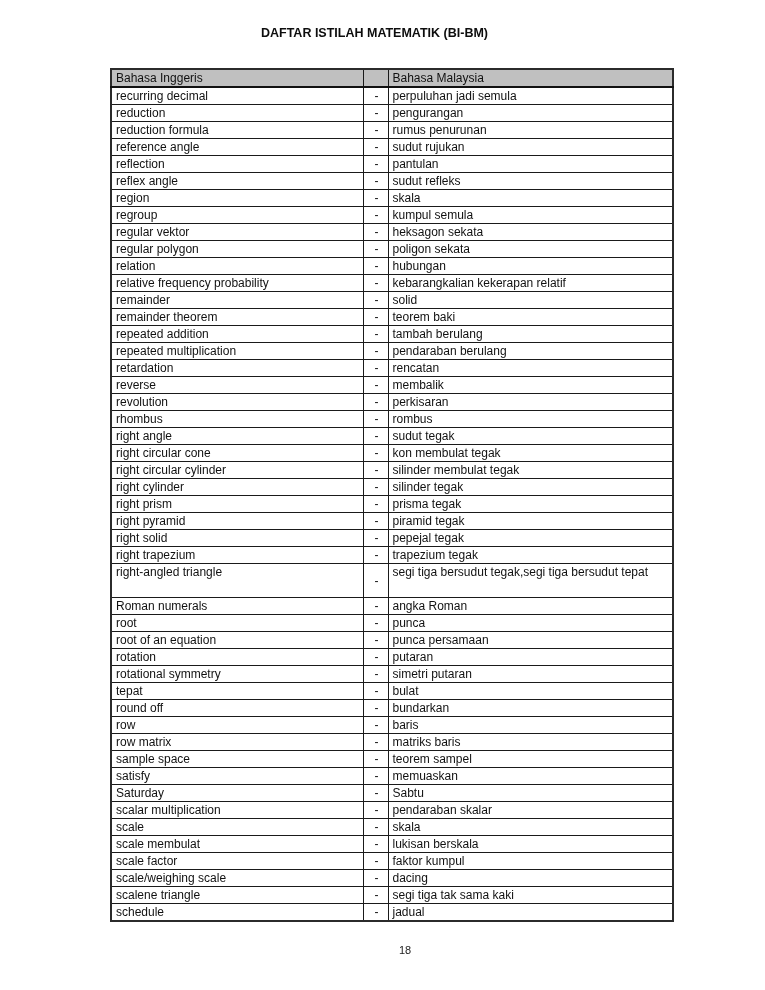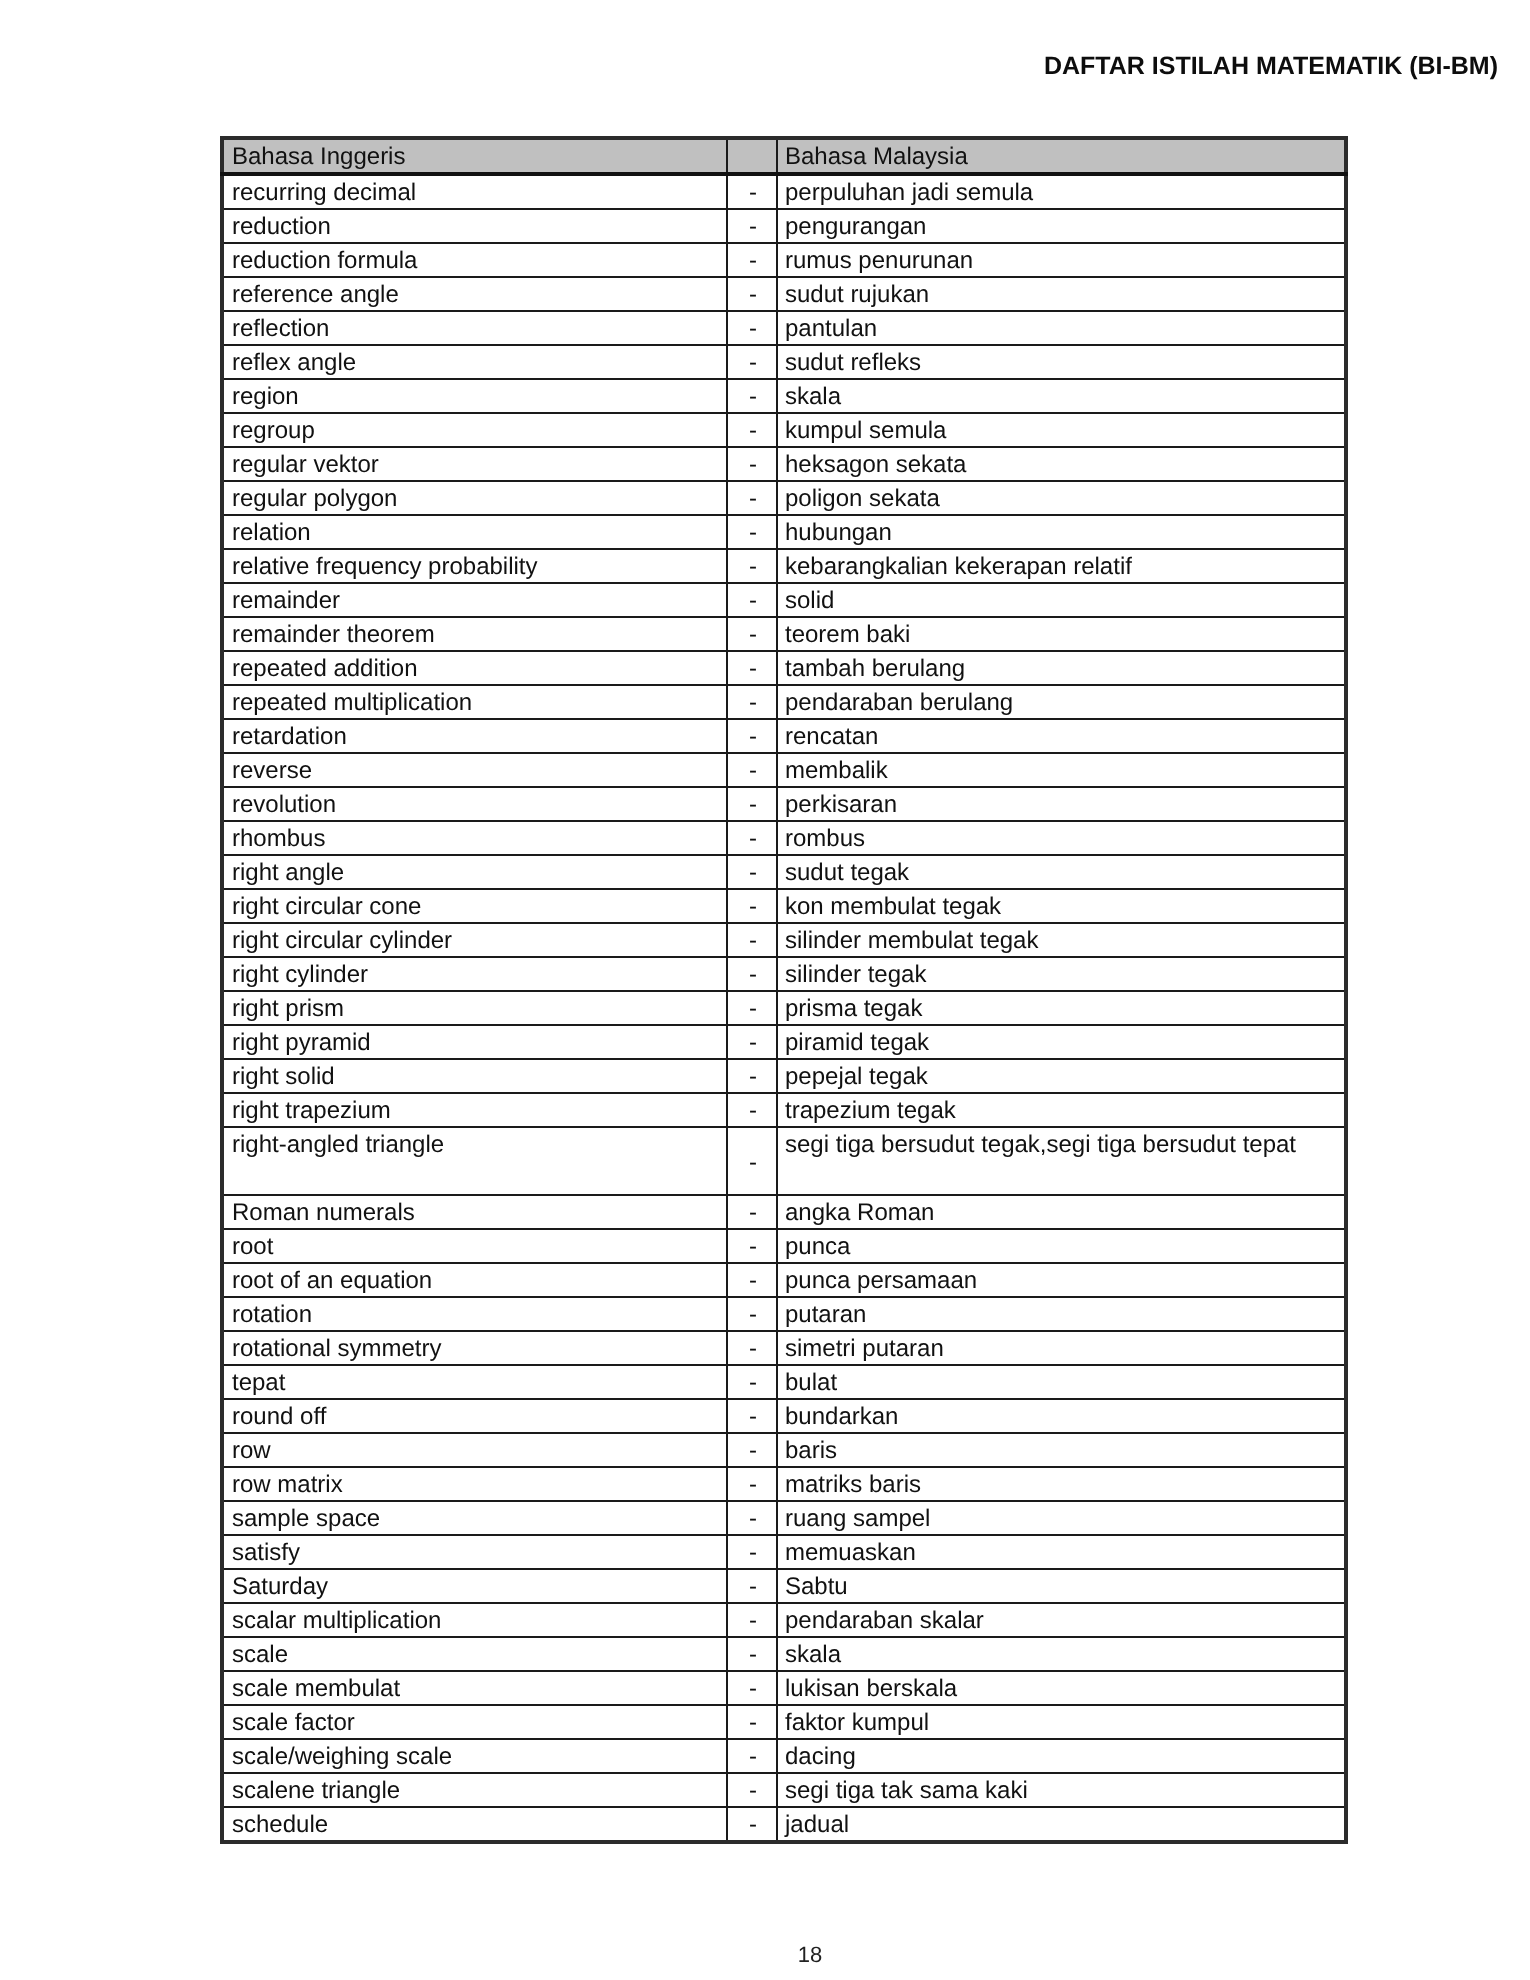--- a/index.html
+++ b/index.html
@@ -14,21 +14,21 @@
     background: #ffffff;
     font-family: "Liberation Sans", sans-serif;
     color: #111111;
     overflow: hidden;
   }
   .title {
     position: absolute;
     top: 26px;
     left: 0;
     right: 16px;
-    text-align: right;
+    text-align: center;
     font-size: 12.5px;
     font-weight: 700;
     color: #0d0d0d;
   }
   table.grid {
     position: absolute;
     left: 110px;
     top: 68px;
     width: 562px;
     border-collapse: collapse;
@@ -70,21 +70,20 @@
     vertical-align: middle;
   }
   .pageno {
     position: absolute;
     top: 944px;
     left: 375px;
     width: 60px;
     text-align: center;
     font-size: 11px;
     color: #222222;
-    margin-top: 28px;
   }
 </style>
 </head>
 <body>
 
 <div class="page">
 
   <div class="title">DAFTAR ISTILAH MATEMATIK (BI-BM)</div>
 
   <table class="grid">
@@ -287,21 +286,21 @@
           <td class="ms-cell">baris</td>
         </tr>
         <tr>
           <td class="en-cell">row matrix</td>
           <td class="dash-cell">-</td>
           <td class="ms-cell">matriks baris</td>
         </tr>
         <tr>
           <td class="en-cell">sample space</td>
           <td class="dash-cell">-</td>
-          <td class="ms-cell">ruang sampel</td>
+          <td class="ms-cell">teorem sampel</td>
         </tr>
         <tr>
           <td class="en-cell">satisfy</td>
           <td class="dash-cell">-</td>
           <td class="ms-cell">memuaskan</td>
         </tr>
         <tr>
           <td class="en-cell">Saturday</td>
           <td class="dash-cell">-</td>
           <td class="ms-cell">Sabtu</td>

